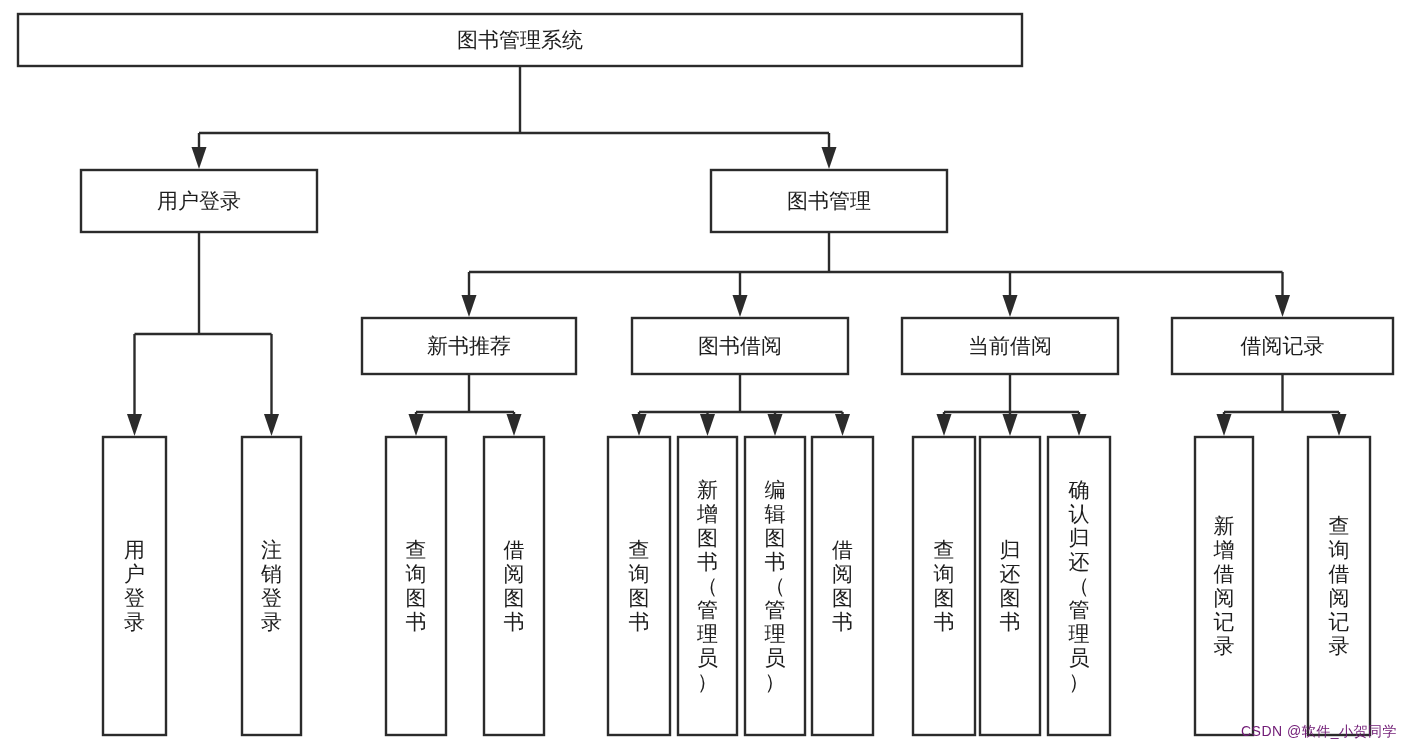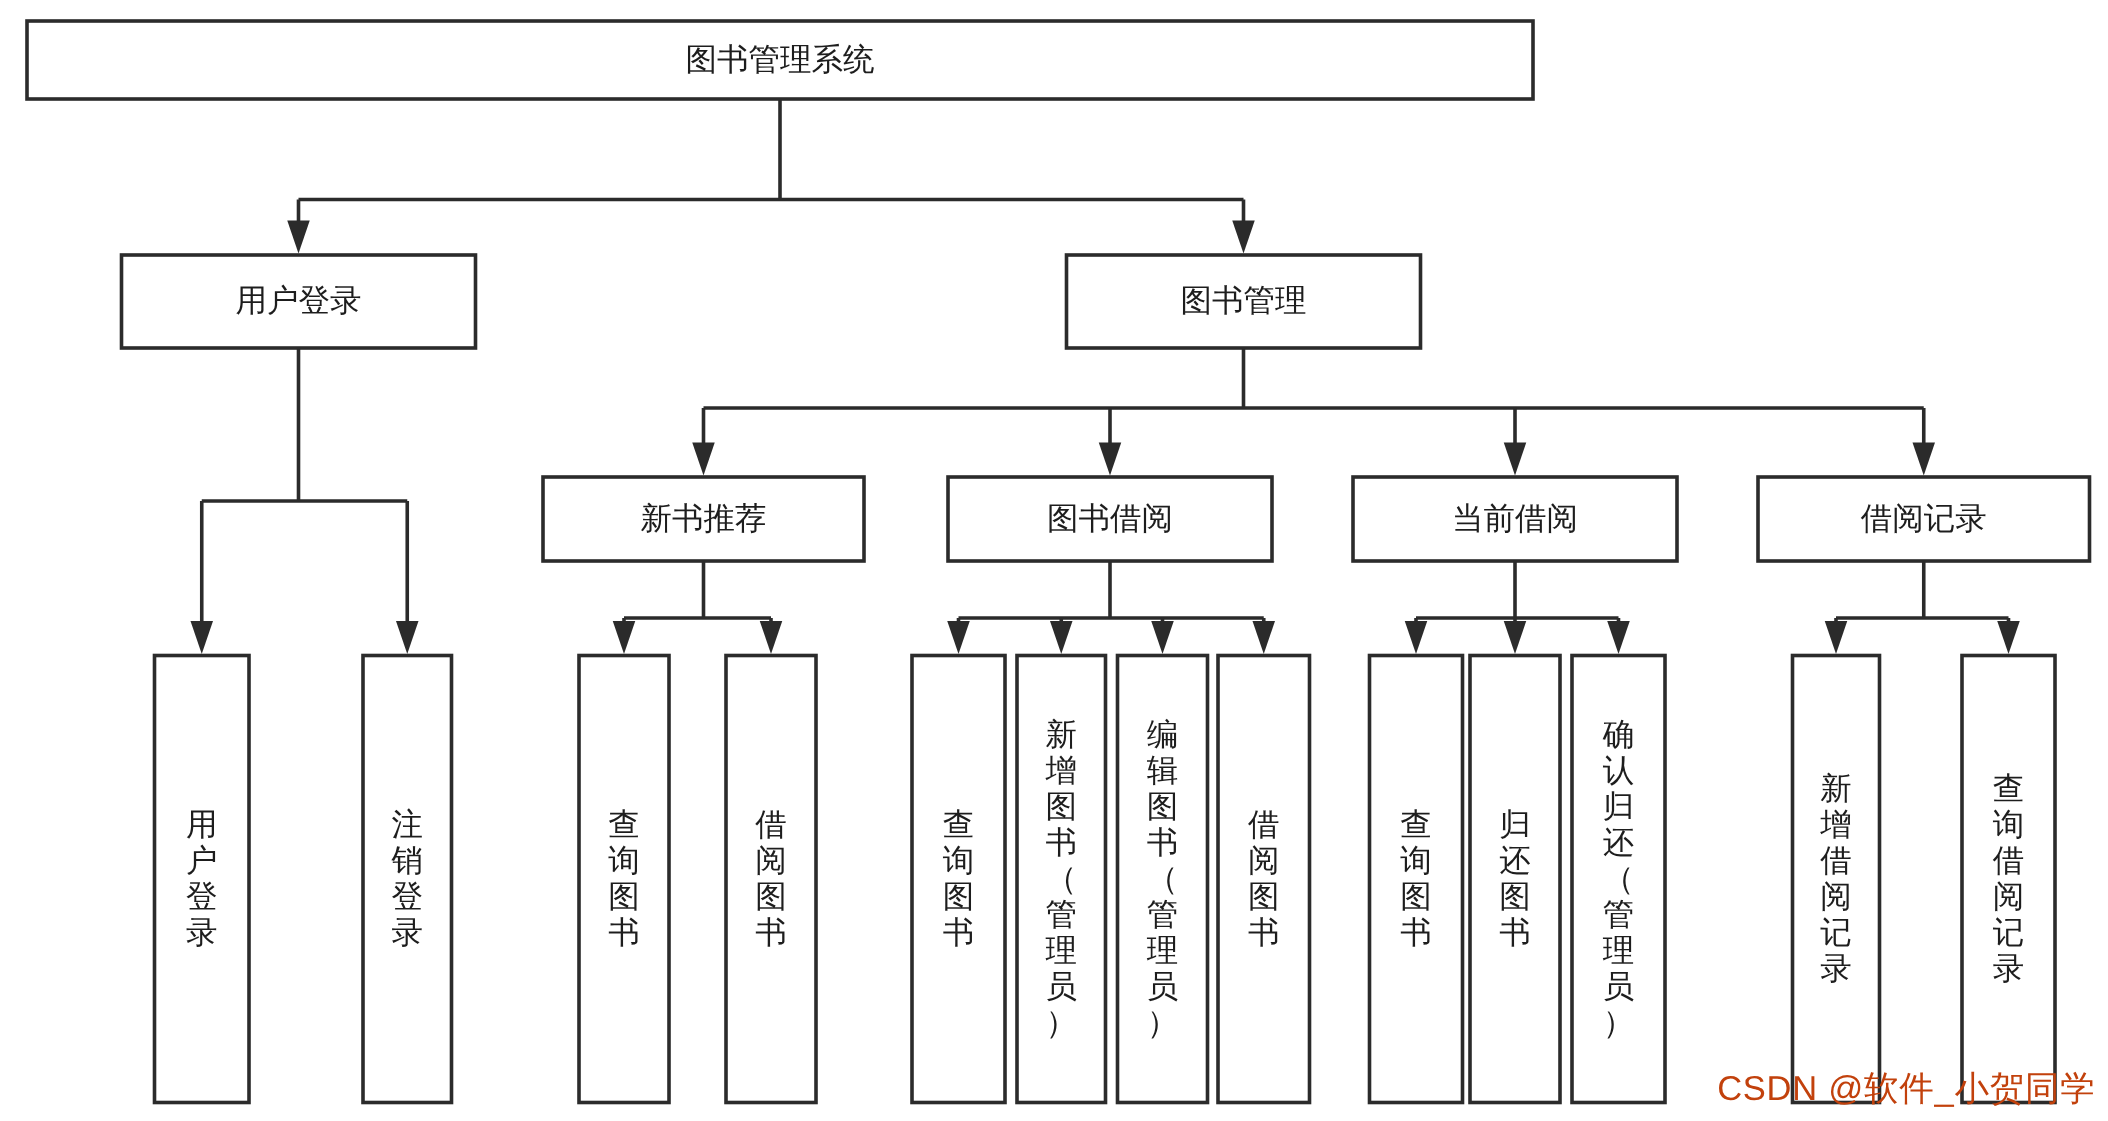--- a/index.html
+++ b/index.html
@@ -50,22 +50,22 @@
     font-family: "Liberation Sans", "DejaVu Sans", sans-serif;
     font-size: 21px;
     fill: #1d1d1d;
     text-anchor: middle;
   }
   .watermark {
     position: absolute;
     right: 8px;
     bottom: 6px;
     font-family: "Liberation Sans", "DejaVu Sans", sans-serif;
-    font-size: 23px;
-    color: #c2410c;
+    font-size: 14px;
+    color: #701a75;
     letter-spacing: 0.5px;
     white-space: nowrap;
     pointer-events: none;
   }
 </style>
 </head>
 <body>
 
 <div id="stage">
   <svg id="diagram-svg" viewBox="0 0 1405 747">

